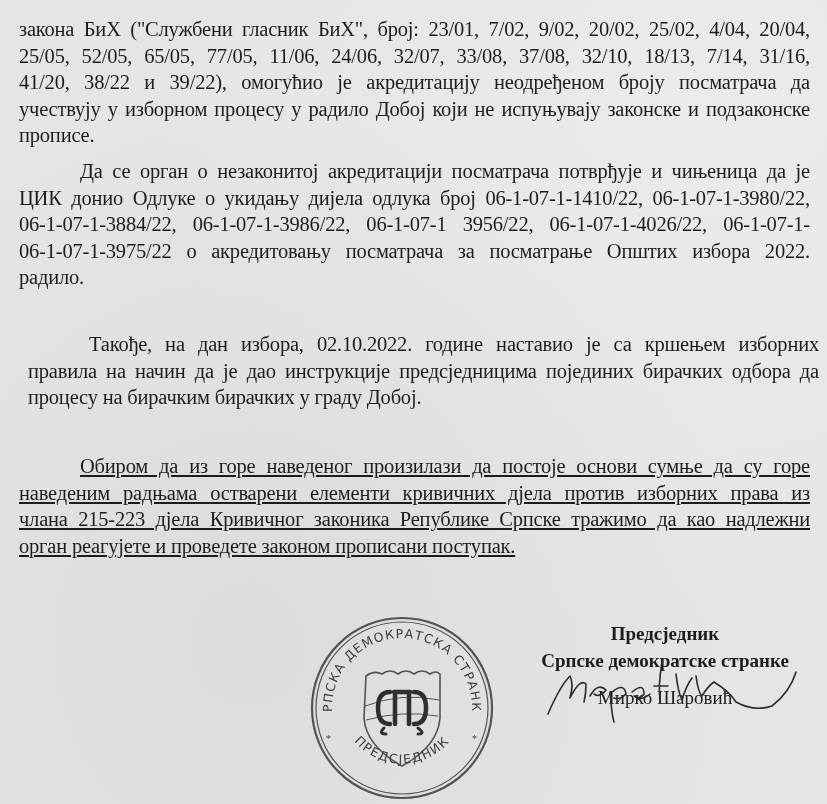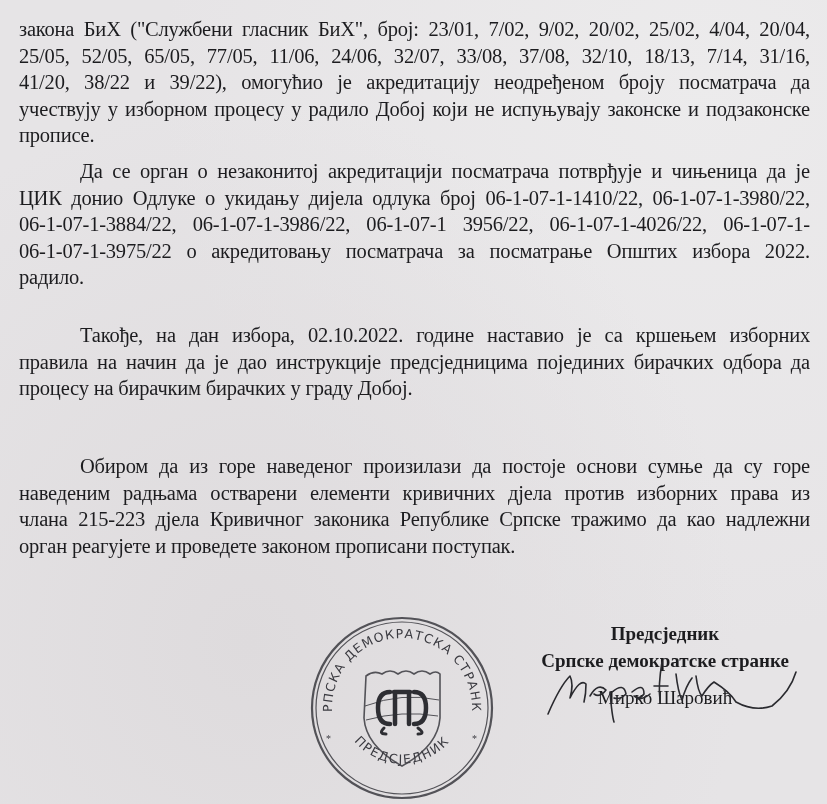--- a/index.html
+++ b/index.html
@@ -17,22 +17,22 @@
     position: absolute; left: 19px; width: 791px;
     font-size: 20.5px; line-height: 26.6px;
     text-align: justify; text-align-last: left;
     letter-spacing: -0.2px;
   }
   .para .ln { display: block; white-space: nowrap; text-align-last: justify; text-align: justify; }
   .para .ln.last { text-align-last: left; }
   .ln.indent { padding-left: 61px; }
   #p1 { top: 16px; }
   #p2 { top: 158px; }
-  #p3 { top: 322px; }
-  #p4 { top: 453px; }
+  #p3 { top: 331px; margin-left: 9px; }
+  #p4 { top: 453px; text-decoration: underline; }
   .stamp { position: absolute; left: 308px; top: 614px; width: 188px; height: 188px; }
   .sig-block {
     position: absolute; left: 515px; top: 620px; width: 300px;
     text-align: center; font-size: 19px; line-height: 27px;
   }
   .sig-title { font-weight: bold; }
   .sig-name { font-size: 19px; margin-top: 10px; }
   .signature { position: absolute; left: 540px; top: 656px; width: 260px; height: 70px; }
 </style>
 </head>

